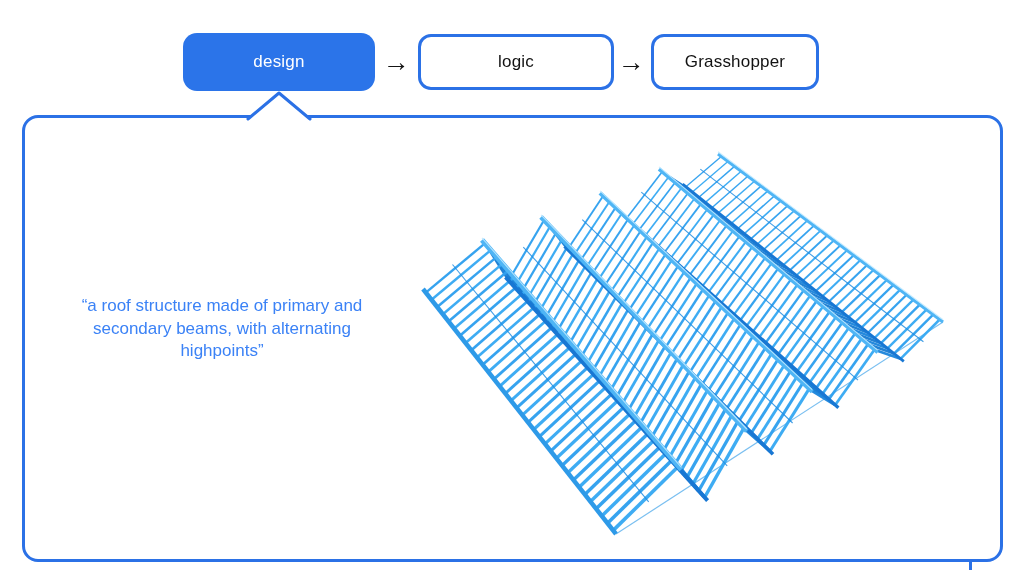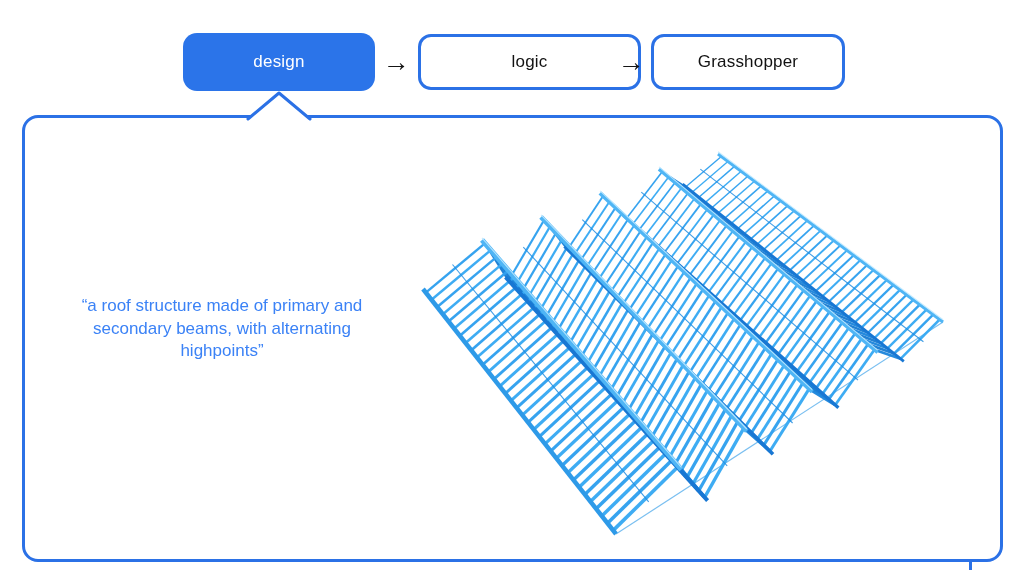--- a/index.html
+++ b/index.html
@@ -13,22 +13,22 @@
     position:absolute; display:flex; align-items:center; justify-content:center;
     box-sizing:border-box; font-size:17px; letter-spacing:.2px; z-index:3;
   }
   .flow-node.filled{
     background:var(--accent); color:#ffffff; border-radius:14px;
   }
   .flow-node.outline{
     background:#ffffff; border:3px solid var(--accent); border-radius:13px; color:#121212;
   }
   #node-design{ left:183px; top:33px; width:192px; height:58px; }
-  #node-logic{ left:418px; top:34px; width:223px; height:56px; }
-  #node-grasshopper{ left:651px; top:34px; width:194px; height:56px; }
+  #node-logic{ left:418px; top:34px; width:196px; height:56px; }
+  #node-grasshopper{ left:651px; top:34px; width:168px; height:56px; }
   .flow-arrow{
     position:absolute; width:34px; height:32px; top:46px;
     display:flex; align-items:center; justify-content:center;
     font-size:27px; font-weight:700; color:#141414; z-index:3;
   }
   #arrow-1{ left:379px; }
   #arrow-2{ left:614px; }
   #callout{
     position:absolute; left:22px; top:115px; width:981px; height:447px;
     box-sizing:border-box; border:3px solid var(--accent); border-radius:16px;

